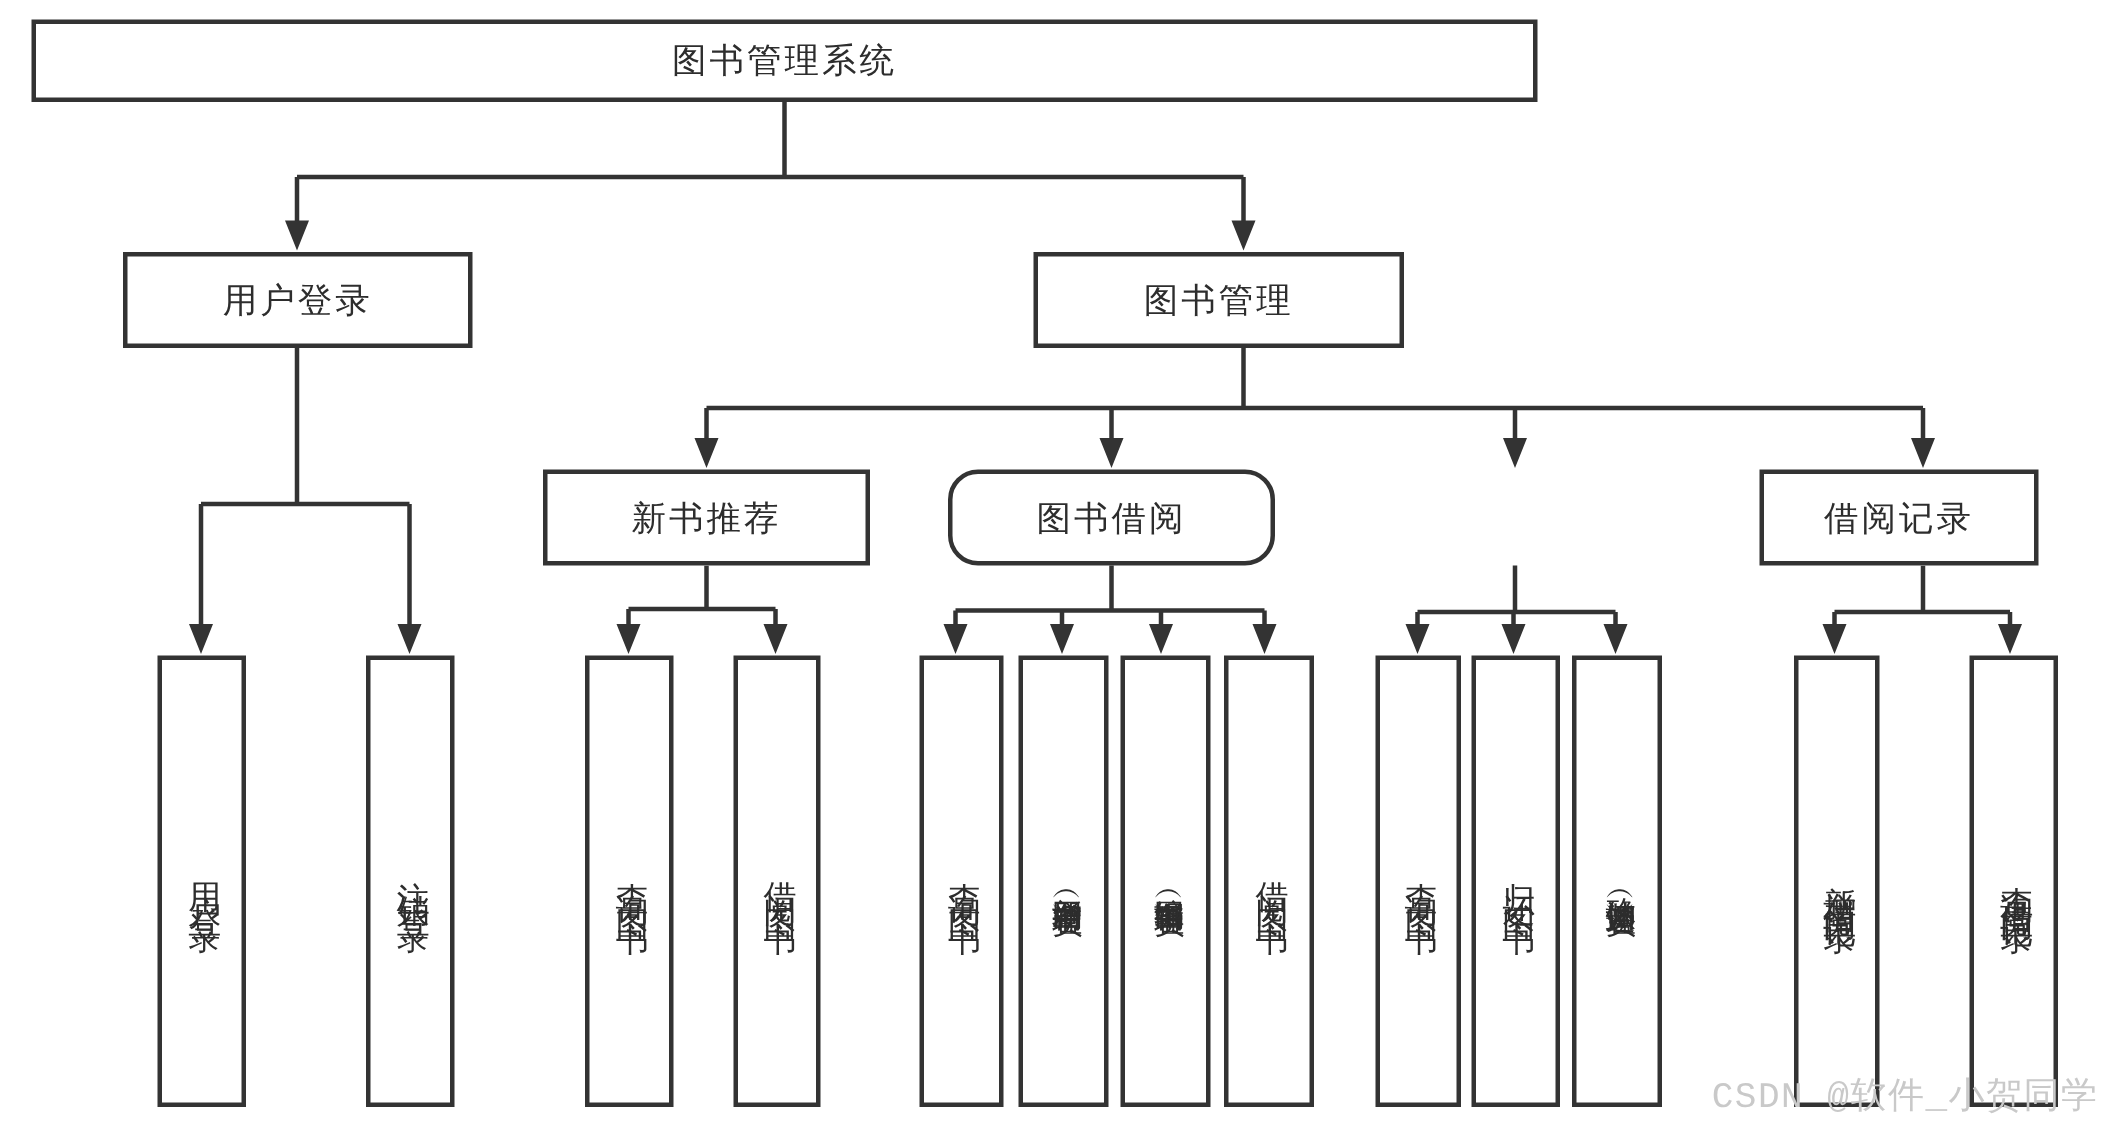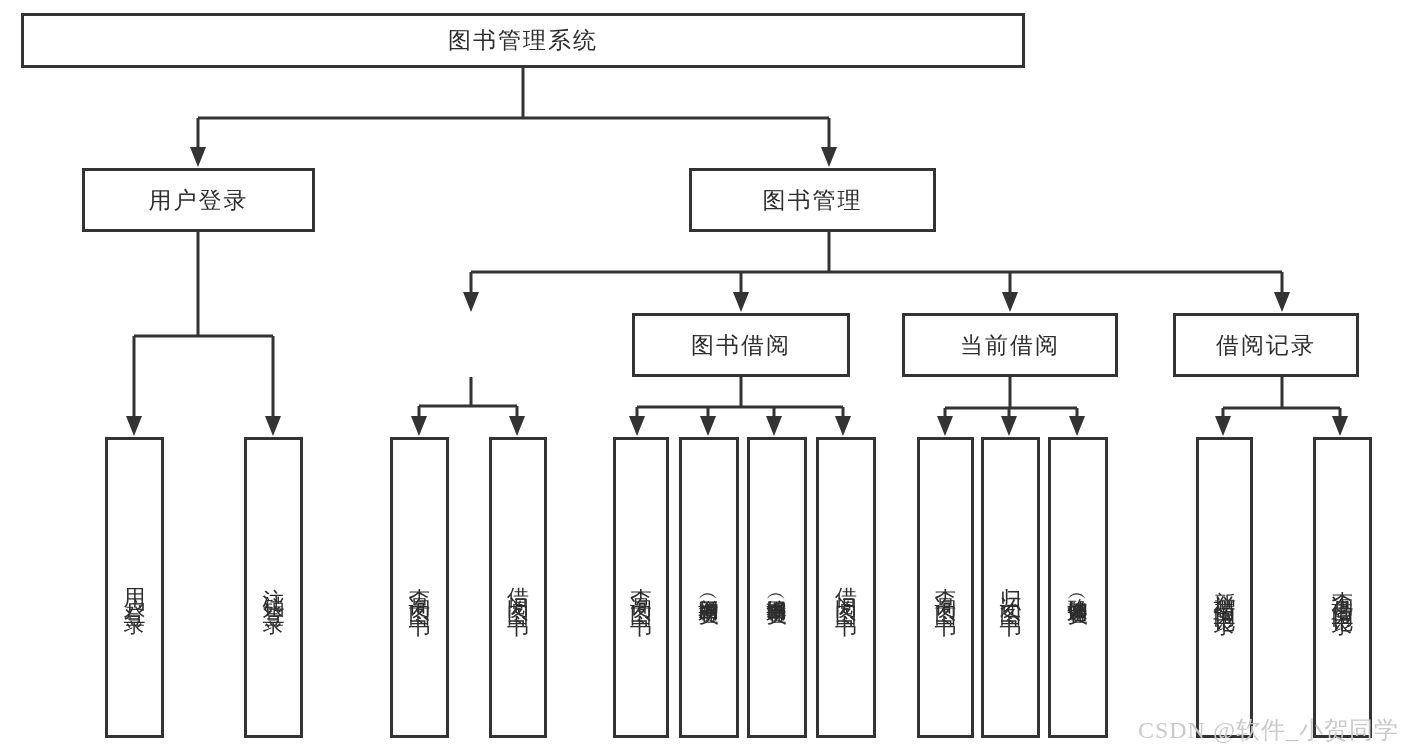--- a/index.html
+++ b/index.html
@@ -1,18 +1,18 @@
 <!DOCTYPE html>
 <html><head>
 <meta charset="utf-8">
 <style>
   html,body{margin:0;padding:0;background:#fff;}
   .stage{
     position:relative;width:1405px;height:747px;background:#ffffff;overflow:hidden;
-    font-family:Liberation Serif, serif;color:#2d2d2d;
+    font-family:Liberation Mono, monospace;color:#2d2d2d;
   }
   .connector-svg{position:absolute;left:0;top:0;width:1405px;height:747px;}
   .cline{stroke:#333333;stroke-width:3;fill:none;}
   .carrow{fill:#333333;stroke:none;}
   .box{
     position:absolute;border:3px solid #333333;background:#ffffff;box-sizing:border-box;
     display:flex;align-items:center;justify-content:center;z-index:2;
   }
   .hbox{font-size:23px;letter-spacing:2px;}
   .vbox{
@@ -67,25 +67,25 @@
     <span>图书管理系统</span>
   </div>
 
   <div class="box hbox" style="left:82px;top:168px;width:233px;height:64px;">
     <span>用户登录</span>
   </div>
   <div class="box hbox" style="left:689px;top:168px;width:247px;height:64px;">
     <span>图书管理</span>
   </div>
 
-  <div class="box hbox" style="left:632px;top:313px;width:218px;height:64px;">
+  <div class="box hbox" style="left:362px;top:313px;width:218px;height:64px;">
+    <span>新书推荐</span>
+  </div>
+  <div class="box hbox" style="left:632px;top:313px;width:218px;height:64px;border-radius:20px;">
     <span>图书借阅</span>
-  </div>
-  <div class="box hbox" style="left:902px;top:313px;width:216px;height:64px;">
-    <span>当前借阅</span>
   </div>
   <div class="box hbox" style="left:1173px;top:313px;width:186px;height:64px;">
     <span>借阅记录</span>
   </div>
 
   <div class="box vbox ls9" style="left:105px;top:437px;width:59px;height:301px;">
     <span>用户登录</span>
   </div>
   <div class="box vbox ls9" style="left:244px;top:437px;width:59px;height:301px;">
     <span>注销登录</span>

